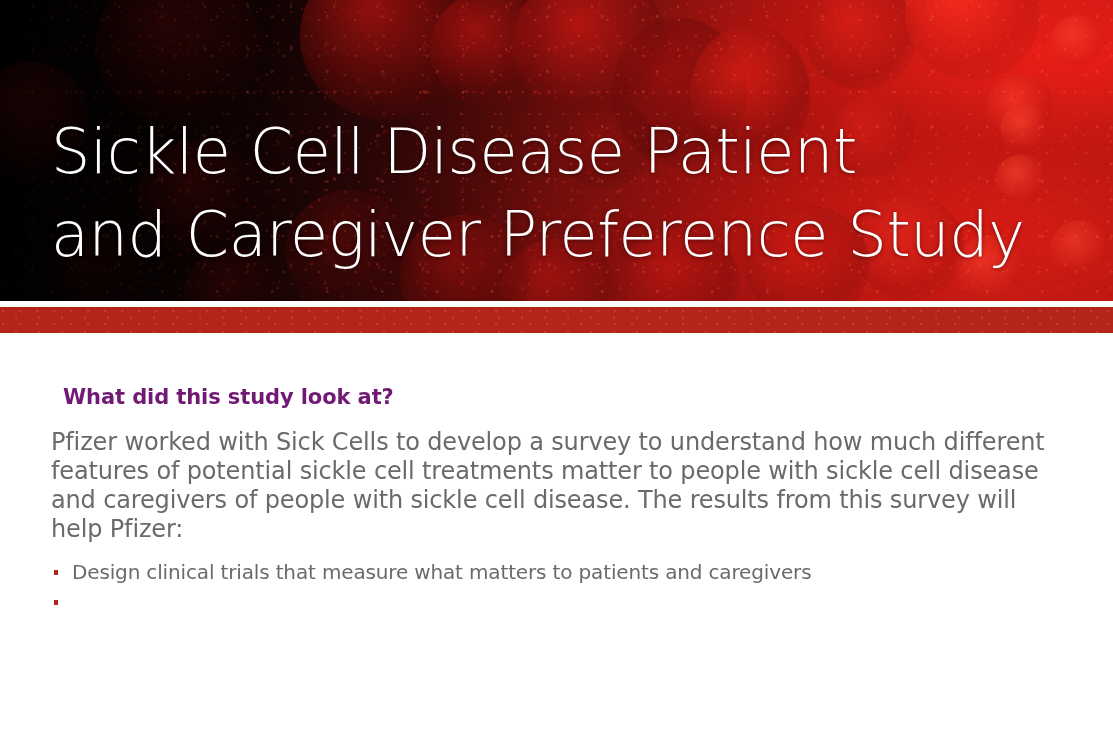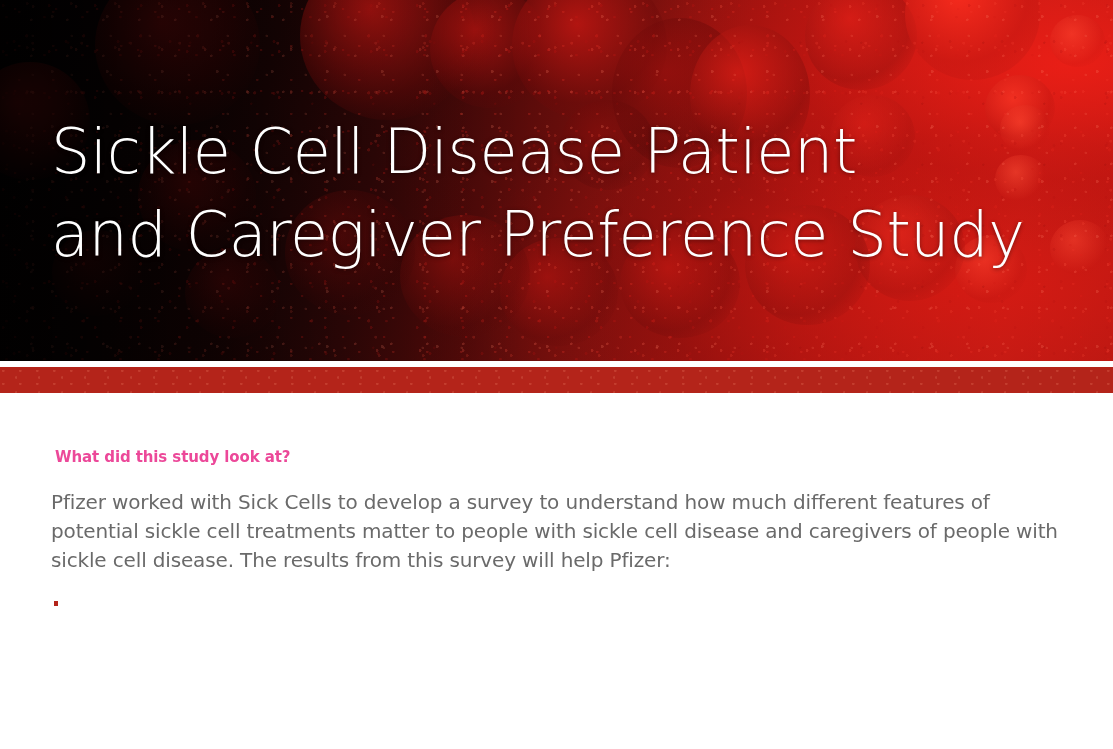--- a/index.html
+++ b/index.html
@@ -14,21 +14,21 @@
     height: 749px;
     overflow: hidden;
     font-family: "Liberation Sans", sans-serif;
     -webkit-font-smoothing: antialiased;
   }
 
   
   .hero {
     position: relative;
     width: 1113px;
-    height: 361px;
+    height: 301px;
     overflow: hidden;
     background: #070203;
   }
   .hero-bg {
     position: absolute;
     inset: 0;
     
     background:
       radial-gradient(ellipse 55% 70% at 96% 18%, rgba(235,30,22,0.92) 0%, rgba(200,20,16,0.45) 45%, rgba(0,0,0,0) 72%),
       radial-gradient(ellipse 60% 80% at 88% 78%, rgba(215,25,18,0.80) 0%, rgba(150,14,12,0.35) 50%, rgba(0,0,0,0) 78%),
@@ -103,32 +103,32 @@
       radial-gradient(circle at 20% 30%, rgba(255,150,120,.22) 0 1px, transparent 1.4px),
       radial-gradient(circle at 70% 70%, rgba(255,170,140,.18) 0 1px, transparent 1.4px);
     background-size: 17px 13px, 23px 15px;
   }
 
   
   .content {
     padding: 51px 51px 0 51px;
   }
   h2.section-heading {
-    margin: 0 0 18px 4px;
-    font-family: "DejaVu Sans", sans-serif;
-    font-size: 15px;
+    margin: 0 0 18px 12px;
+    font-family: "DejaVu Sans", sans-serif;
+    font-size: 21px;
     font-weight: bold;
-    color: #ec4899;
+    color: #701a75;
     letter-spacing: -0.1px;
     line-height: 26px;
   }
   p.body-text {
     margin: 0 4px 14px 0;
     font-family: "DejaVu Sans", sans-serif;
-    font-size: 20px;
+    font-size: 24px;
     font-weight: 400;
     line-height: 29px;
     color: #6a6a6a;
     letter-spacing: -0.15px;
     max-width: 1010px;
   }
   ul.bullets {
     margin: 0 0 22px 0;
     padding: 0;
     list-style: none;
@@ -202,20 +202,24 @@
 <main class="content">
 
   <section>
     <h2 class="section-heading">What did this study look at?</h2>
 
     <p class="body-text">Pfizer worked with Sick Cells to develop a survey to understand how much different features of potential sickle cell treatments matter to people with sickle cell disease and caregivers of people with sickle cell disease. The results from this survey will help Pfizer:</p>
 
     <ul class="bullets">
       <li>
         <span class="bullet-mark"></span>
+        <span>Design clinical trials that measure what matters to patients and caregivers</span>
+      </li>
+      <li>
+        <span class="bullet-mark"></span>
       </li>
     </ul>
 
   </section>
 
   <div class="spacer-block"></div>
 
 </main>
 
 </body></html>

